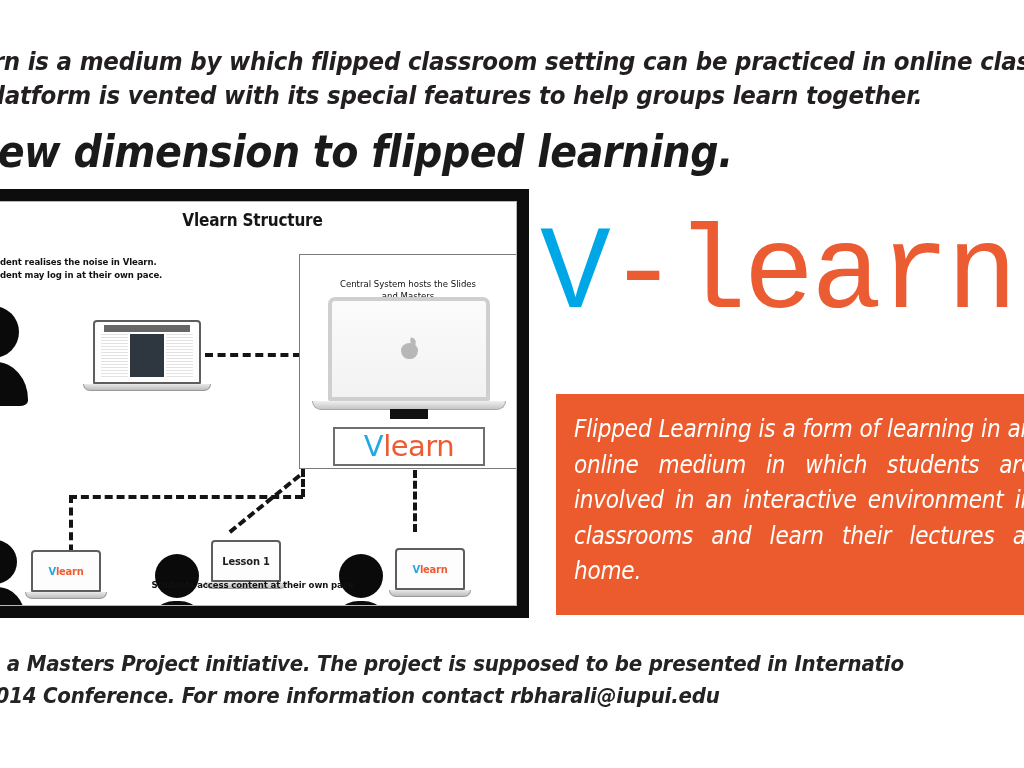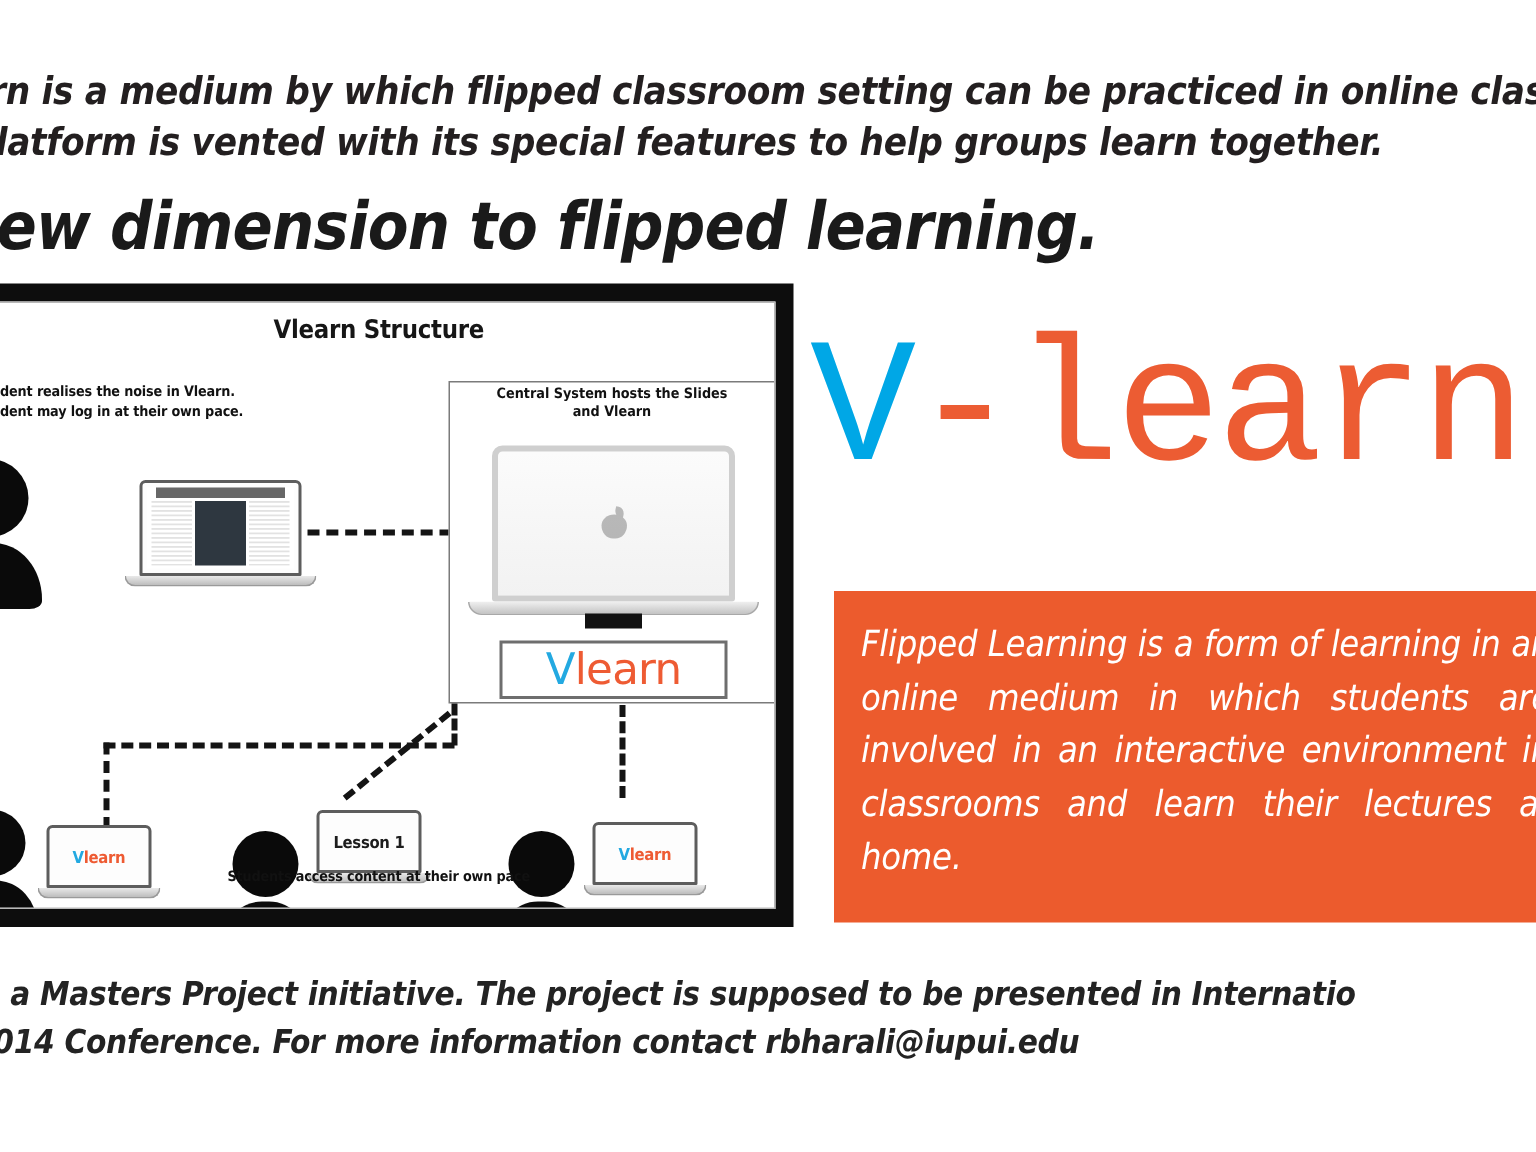--- a/index.html
+++ b/index.html
@@ -96,24 +96,24 @@
 
   
   #central-card {
     position: absolute;
     left: 310px; top: 52px;
     width: 218px; height: 215px;
     background: #ffffff;
     border: 1.5px solid #7b7b7b;
   }
   #central-card-title {
-    margin-top: 2px;
+    margin-top: 23px;
     text-align: center;
     font-family: "DejaVu Sans Condensed", "Liberation Sans", sans-serif;
-    font-weight: 700;
+    font-weight: 400;
     font-size: 9.5px;
     line-height: 12px;
     color: #111;
   }
 
   
   .person { position: absolute; }
   .person .head {
     width: 100%; padding-top: 100%;
     border-radius: 50%;
@@ -333,21 +333,21 @@
         </div>
       </div>
       <div class="base"></div>
     </div>
 
     <div class="dash-h" style="left:216px; top:151px; width:96px;"></div>
 
     <div id="central-card">
       <div id="central-card-title">
         <div>Central System hosts the Slides</div>
-        <div>and Vlearn</div>
+        <div>and Masters</div>
       </div>
 
       <div id="macbook">
         <div class="mb-screen">
           <div class="apple">
             <div class="leaf"></div>
             <div class="body"></div>
           </div>
         </div>
         <div class="mb-base">

